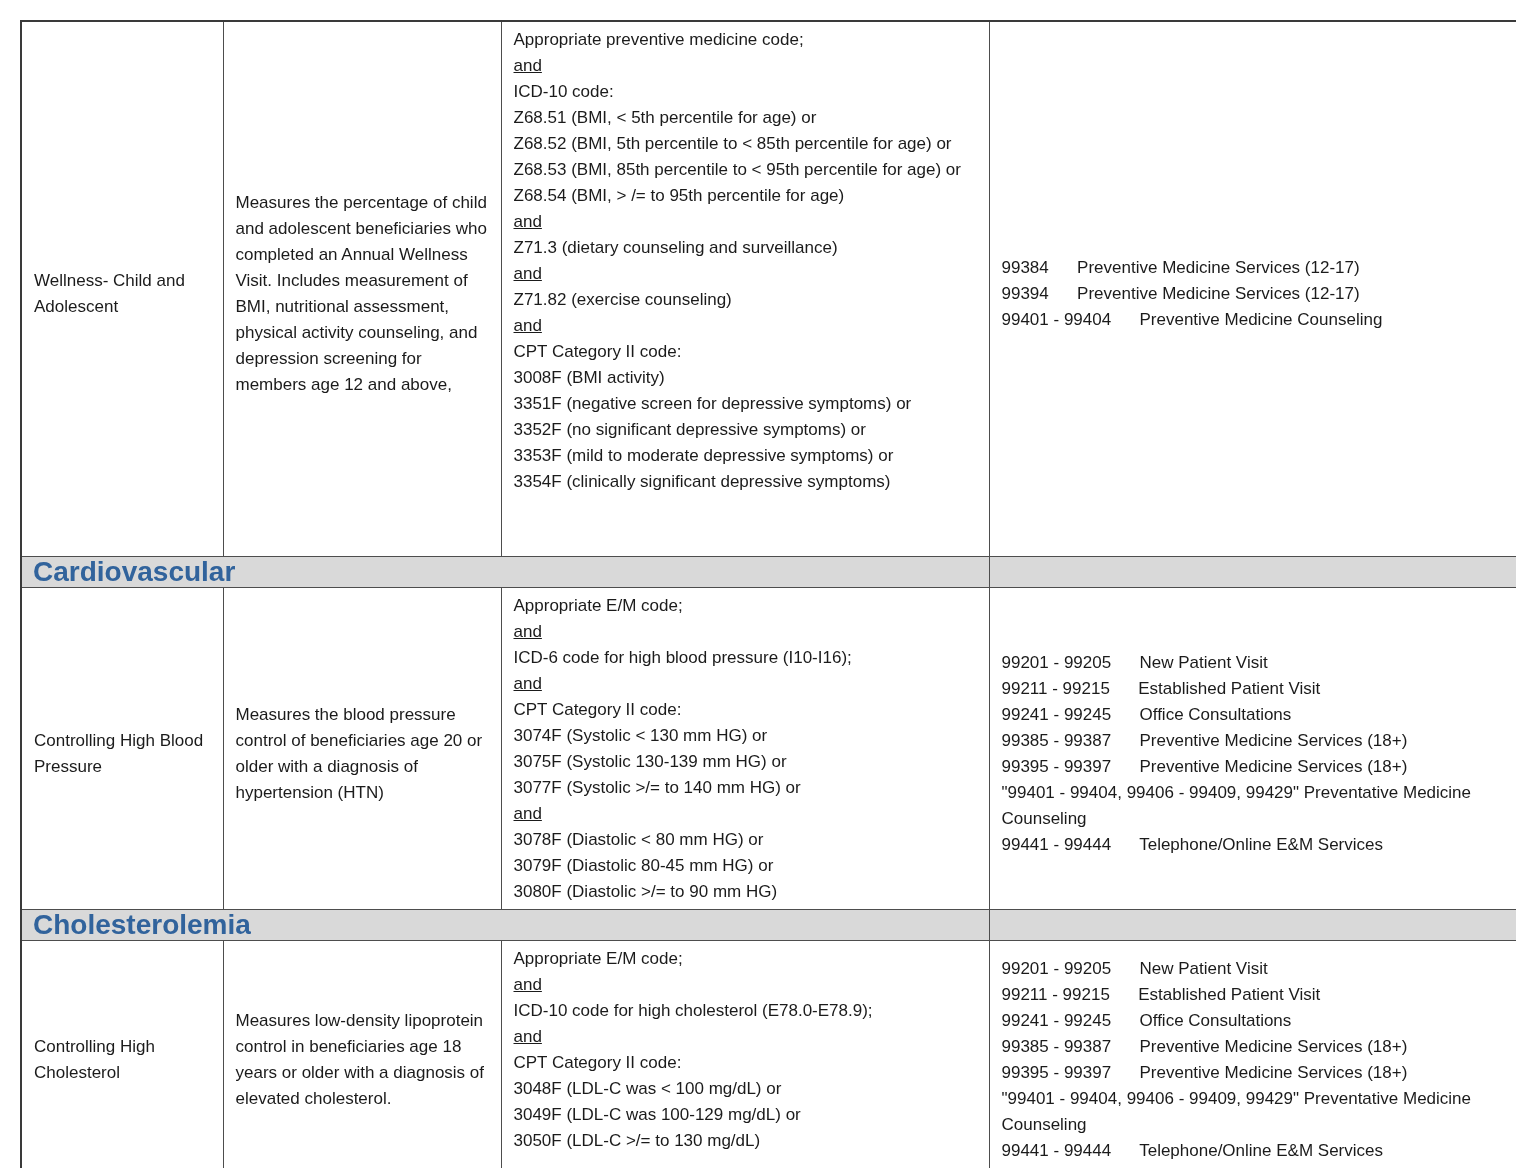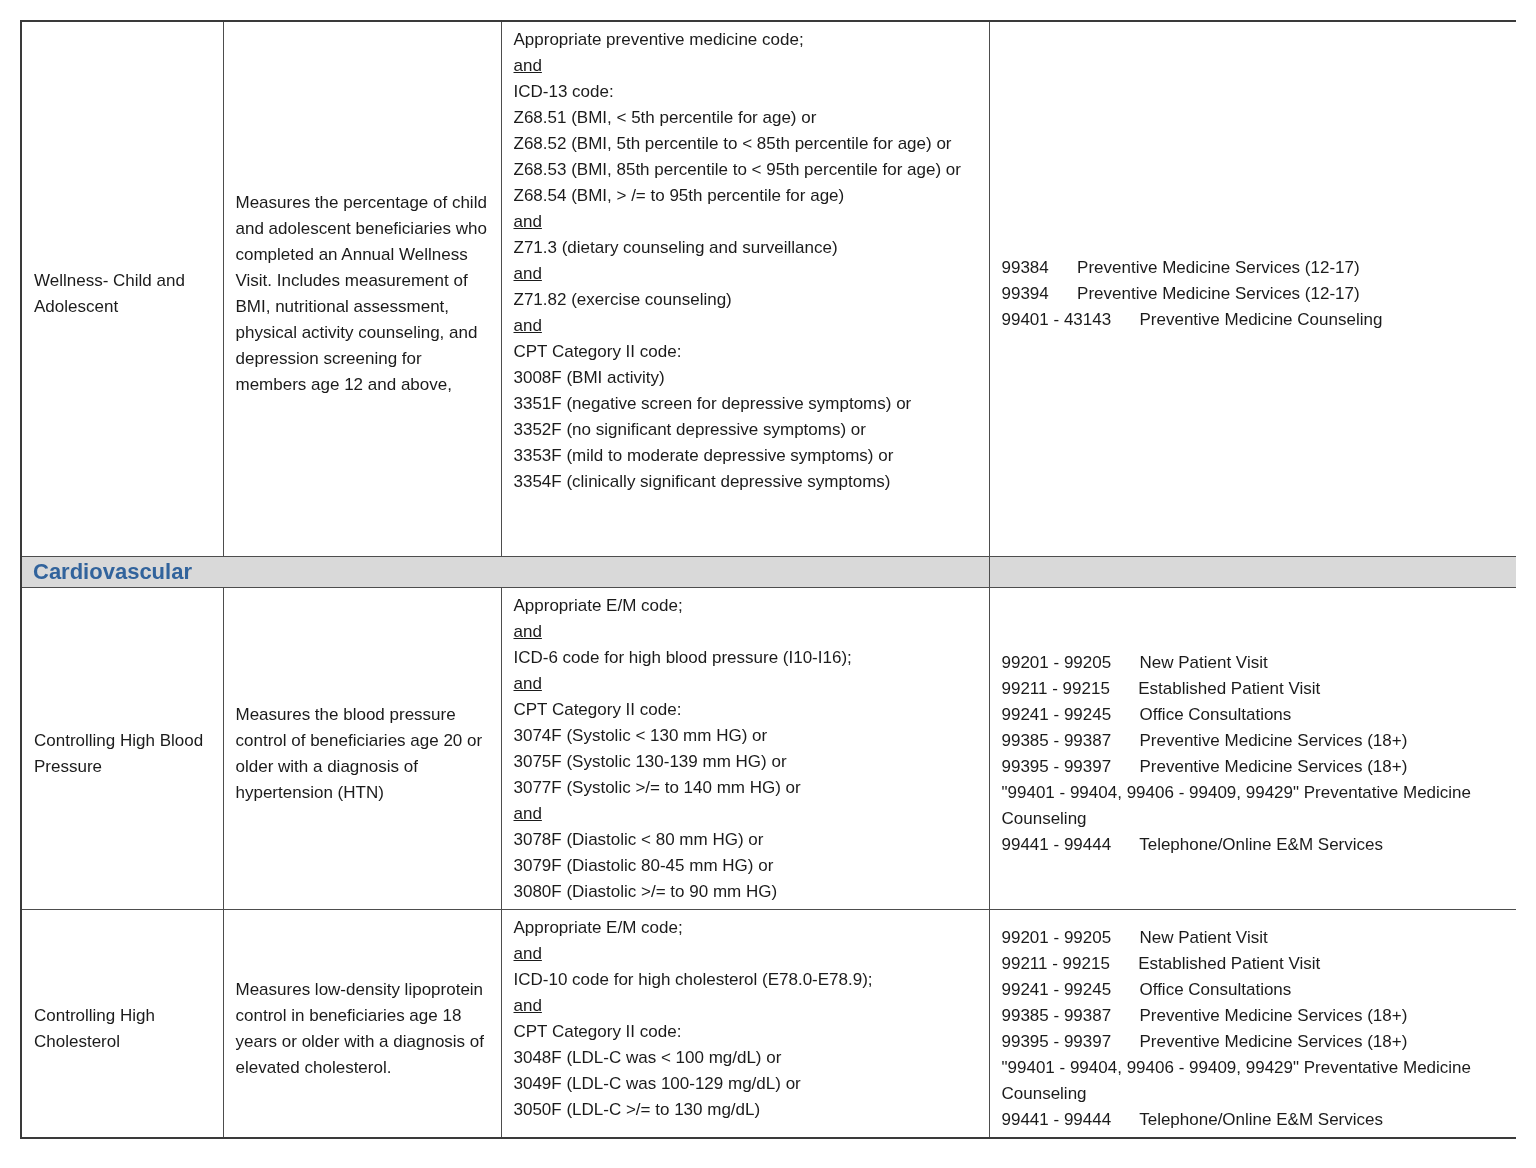--- a/index.html
+++ b/index.html
@@ -35,21 +35,21 @@
   }
   .name-cell, .desc-cell { vertical-align: middle; margin-left: 28px; }
   .codes-cell { vertical-align: top; padding-top: 5px; }
   .cpt-cell  { vertical-align: middle; }
   .codes-cell div, .cpt-cell div { white-space: pre-wrap; }
   .and-line { font-weight: normal; text-decoration: underline; }
   tr.section-row td {
     background: var(--band-gray);
     color: var(--accent-blue);
     font-weight: bold;
-    font-size: 22px;
+    font-size: 28px;
     height: 30px;
     line-height: 26px;
     padding: 2px 8px 2px 11px;
     vertical-align: middle;
   }
   tr.row-wellness td { height: 535px; }
   tr.row-bp td       { height: 316px; }
   tr.row-chol td     { height: 210px; }
 </style>
 </head>
@@ -63,41 +63,41 @@
       <col class="c4">
     </colgroup>
   <tbody>
 
     <tr class="row-wellness">
       <td class="name-cell">Wellness- Child and Adolescent</td>
       <td class="desc-cell">Measures the percentage of child and adolescent beneficiaries who completed an Annual Wellness Visit. Includes measurement of BMI, nutritional assessment, physical activity counseling, and depression screening for members age 12 and above,</td>
       <td class="codes-cell">
           <div>Appropriate preventive medicine code;</div>
           <div class="and-line">and</div>
-          <div>ICD-13 code:</div>
+          <div>ICD-10 code:</div>
           <div>Z68.51 (BMI, &lt; 5th percentile for age) or</div>
           <div>Z68.52 (BMI, 5th percentile to &lt; 85th percentile for age) or</div>
           <div>Z68.53 (BMI, 85th percentile to &lt; 95th percentile for age) or</div>
           <div>Z68.54 (BMI, &gt; /= to 95th percentile for age)</div>
           <div class="and-line">and</div>
           <div>Z71.3 (dietary counseling and surveillance)</div>
           <div class="and-line">and</div>
           <div>Z71.82 (exercise counseling)</div>
           <div class="and-line">and</div>
           <div>CPT Category II code:</div>
           <div>3008F (BMI activity)</div>
           <div>3351F (negative screen for depressive symptoms) or</div>
           <div>3352F (no significant depressive symptoms) or</div>
           <div>3353F (mild to moderate depressive symptoms) or</div>
           <div>3354F (clinically significant depressive symptoms)</div>
         </td>
       <td class="cpt-cell">
           <div>99384      Preventive Medicine Services (12-17)</div>
           <div>99394      Preventive Medicine Services (12-17)</div>
-          <div>99401 - 43143      Preventive Medicine Counseling</div>
+          <div>99401 - 99404      Preventive Medicine Counseling</div>
         </td>
     </tr>
 
     <tr class="section-row">
       <td colspan="3">Cardiovascular</td>
       <td></td>
     </tr>
 
     <tr class="row-bp">
       <td class="name-cell">Controlling High Blood Pressure</td>
@@ -120,20 +120,24 @@
           <div>99201 - 99205      New Patient Visit</div>
           <div>99211 - 99215      Established Patient Visit</div>
           <div>99241 - 99245      Office Consultations</div>
           <div>99385 - 99387      Preventive Medicine Services (18+)</div>
           <div>99395 - 99397      Preventive Medicine Services (18+)</div>
           <div>"99401 - 99404, 99406 - 99409, 99429" Preventative Medicine Counseling</div>
           <div>99441 - 99444      Telephone/Online E&amp;M Services</div>
         </td>
     </tr>
 
+    <tr class="section-row">
+      <td colspan="3">Cholesterolemia</td>
+      <td></td>
+    </tr>
 
     <tr class="row-chol">
       <td class="name-cell">Controlling High Cholesterol</td>
       <td class="desc-cell">Measures low-density lipoprotein control in beneficiaries age 18 years or older with a diagnosis of elevated cholesterol.</td>
       <td class="codes-cell">
           <div>Appropriate E/M code;</div>
           <div class="and-line">and</div>
           <div>ICD-10 code for high cholesterol (E78.0-E78.9);</div>
           <div class="and-line">and</div>
           <div>CPT Category II code:</div>

